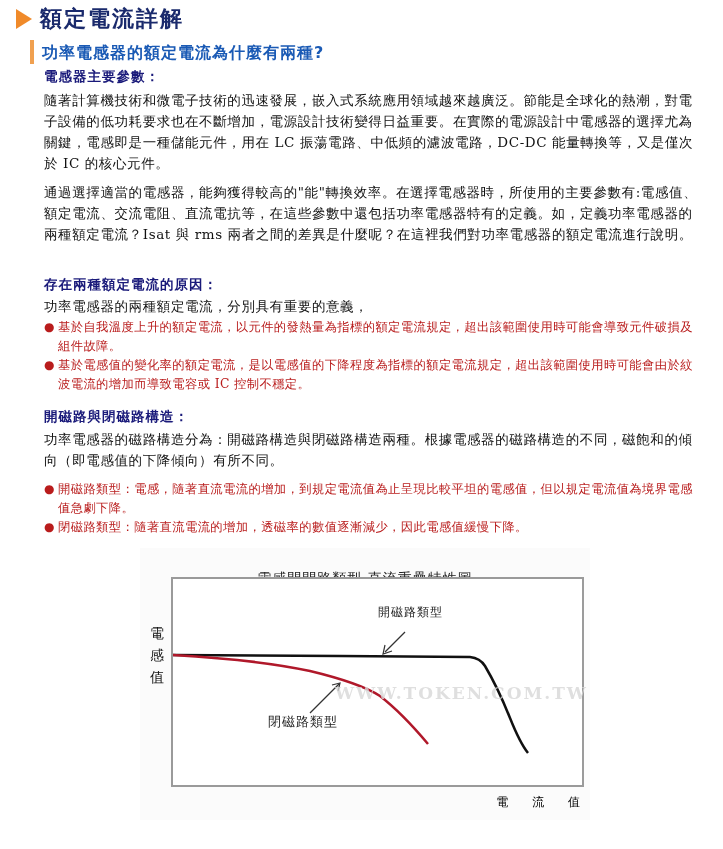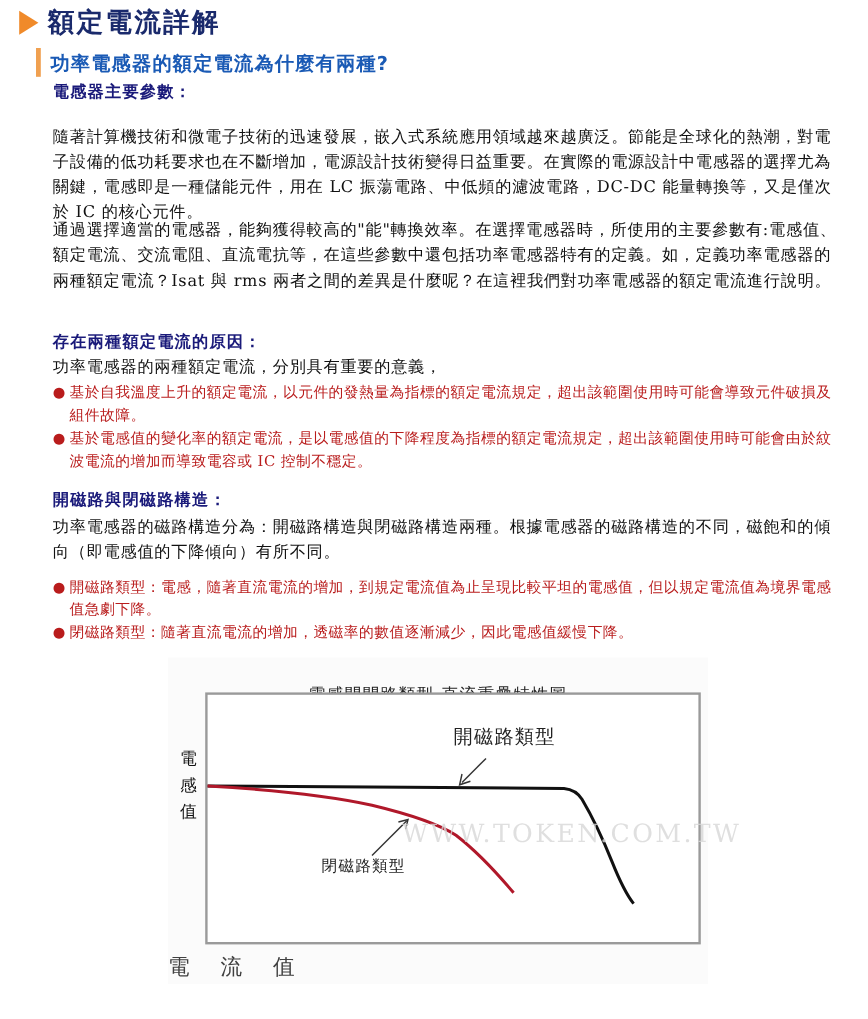--- a/index.html
+++ b/index.html
@@ -18,43 +18,43 @@
         font-size:13.5px; color:#1a1a7a; letter-spacing:1px; }
   .para { position:absolute; left:44px; width:662px; font-size:13.5px; line-height:21px; letter-spacing:0.6px; color:#111; }
   .bullet { position:absolute; left:44px; width:644px; font-size:12.3px; line-height:19px; letter-spacing:0.4px;
             padding-left:14px; text-indent:-14px; color:#b91c1c; }
   .bullet::before { content:"\25CF"; display:inline-block; width:14px; text-indent:0; font-size:12px; }
 
   .chart-wrap { position:absolute; left:140px; top:548px; width:450px; height:272px; background:#fbfbfb; }
   .chart-title { position:absolute; left:0; width:450px; top:22px; text-align:center; font-size:14px; letter-spacing:1px; color:#222; }
   .chart-svg { position:absolute; left:0; top:0; }
   .ylabel { position:absolute; left:8px; top:74px; width:18px; font-size:14px; line-height:22px; text-align:center; color:#111; }
-  .xlabel { position:absolute; left:0; width:450px; top:246px; text-align:left; font-size:18px; letter-spacing:10px; color:#404040; }
-  .ann-open { position:absolute; left:238px; top:56px; font-size:16px; letter-spacing:1px; color:#222; }
+  .xlabel { position:absolute; left:0; width:450px; top:246px; text-align:right; font-size:12px; letter-spacing:10px; color:#000000; }
+  .ann-open { position:absolute; left:238px; top:56px; font-size:12px; letter-spacing:1px; color:#222; }
   .ann-closed { position:absolute; left:128px; top:165px; font-size:13px; letter-spacing:1px; color:#222; }
-  .watermark { position:absolute; left:195px; top:135px; font-size:21px; font-weight:normal; color:#d8d8d8;
+  .watermark { position:absolute; left:195px; top:135px; font-size:17px; font-weight:bold; color:#d8d8d8;
                letter-spacing:2px; font-family:"DejaVu Serif",serif; opacity:0.8; }
   .caption { position:absolute; left:0; width:723px; top:830px; text-align:center;
              font-family:"DejaVu Sans","Liberation Sans",sans-serif; font-weight:bold; font-size:10.5px; color:#111;margin-top:40px; }
 </style>
 </head>
 <body>
 
 <div class="page-title">
   <span class="title-arrow"></span>
   <span class="title-text">額定電流詳解</span>
 </div>
 
 <div class="subtitle">
   <span class="subtitle-bar"></span>
   <span class="subtitle-text">功率電感器的額定電流為什麼有兩種?</span>
 </div>
 
 <div class="h3" style="top:68px;">電感器主要參數：</div>
-<div class="para" style="top:104px;">隨著計算機技術和微電子技術的迅速發展，嵌入式系統應用領域越來越廣泛。節能是全球化的熱潮，對電子設備的低功耗要求也在不斷增加，電源設計技術變得日益重要。在實際的電源設計中電感器的選擇尤為關鍵，電感即是一種儲能元件，用在 LC 振蕩電路、中低頻的濾波電路，DC-DC 能量轉換等，又是僅次於 IC 的核心元件。</div>
+<div class="para" style="top:90px;">隨著計算機技術和微電子技術的迅速發展，嵌入式系統應用領域越來越廣泛。節能是全球化的熱潮，對電子設備的低功耗要求也在不斷增加，電源設計技術變得日益重要。在實際的電源設計中電感器的選擇尤為關鍵，電感即是一種儲能元件，用在 LC 振蕩電路、中低頻的濾波電路，DC-DC 能量轉換等，又是僅次於 IC 的核心元件。</div>
 <div class="para" style="top:182px;">通過選擇適當的電感器，能夠獲得較高的"能"轉換效率。在選擇電感器時，所使用的主要參數有:電感值、額定電流、交流電阻、直流電抗等，在這些參數中還包括功率電感器特有的定義。如，定義功率電感器的兩種額定電流？Isat 與 rms 兩者之間的差異是什麼呢？在這裡我們對功率電感器的額定電流進行說明。</div>
 
 <div class="h3" style="top:276px;">存在兩種額定電流的原因：</div>
 <div class="para" style="top:296px;">功率電感器的兩種額定電流，分別具有重要的意義，</div>
 <div class="bullet" style="top:318px;">基於自我溫度上升的額定電流，以元件的發熱量為指標的額定電流規定，超出該範圍使用時可能會導致元件破損及組件故障。</div>
 <div class="bullet" style="top:356px;">基於電感值的變化率的額定電流，是以電感值的下降程度為指標的額定電流規定，超出該範圍使用時可能會由於紋波電流的增加而導致電容或 IC 控制不穩定。</div>
 
 <div class="h3" style="top:408px;">開磁路與閉磁路構造：</div>
 <div class="para" style="top:429px;">功率電感器的磁路構造分為：開磁路構造與閉磁路構造兩種。根據電感器的磁路構造的不同，磁飽和的傾向（即電感值的下降傾向）有所不同。</div>
 <div class="bullet" style="top:480px;">開磁路類型：電感，隨著直流電流的增加，到規定電流值為止呈現比較平坦的電感值，但以規定電流值為境界電感值急劇下降。</div>

